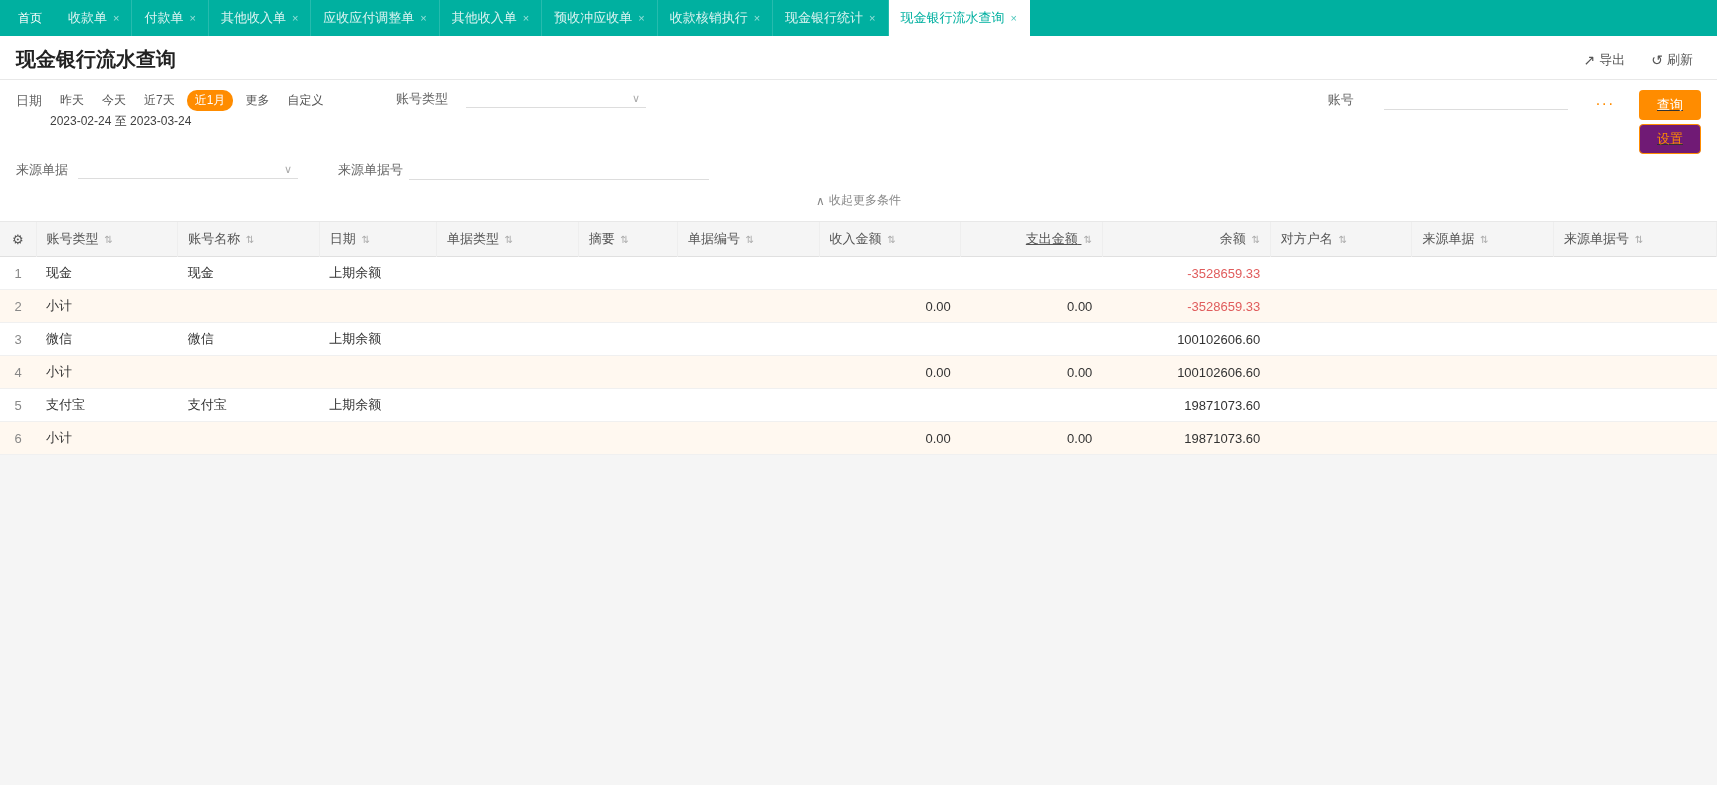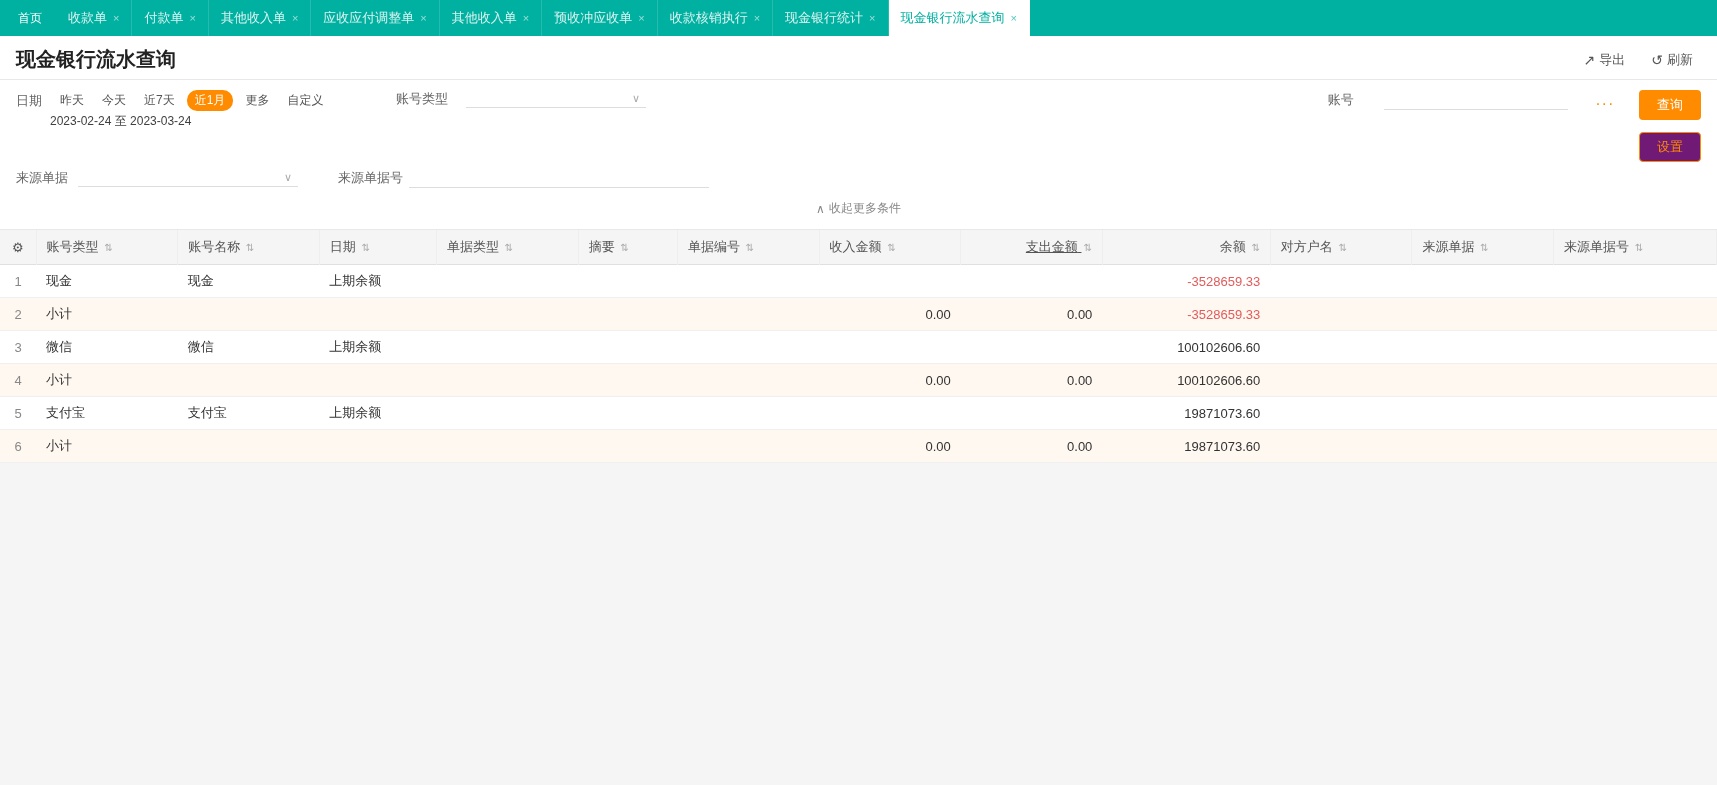--- a/index.html
+++ b/index.html
@@ -268,23 +268,24 @@
       flex: 0 0 auto;
       display: flex;
       align-items: center;
       padding-left: 30px;
       gap: 24px;
     }
     .filter-top-actions {
       flex: 0 0 auto;
       display: flex;
       flex-direction: column;
-      gap: 8px;
+      gap: 0;
       margin-left: auto;
       padding-left: 20px;
+      text-decoration: underline;
     }
     .account-input {
       border: none;
       border-bottom: 1px solid #ddd;
       min-width: 160px;
       font-size: 13px;
       background: transparent;
       outline: none;
       padding: 2px 4px;
     }

